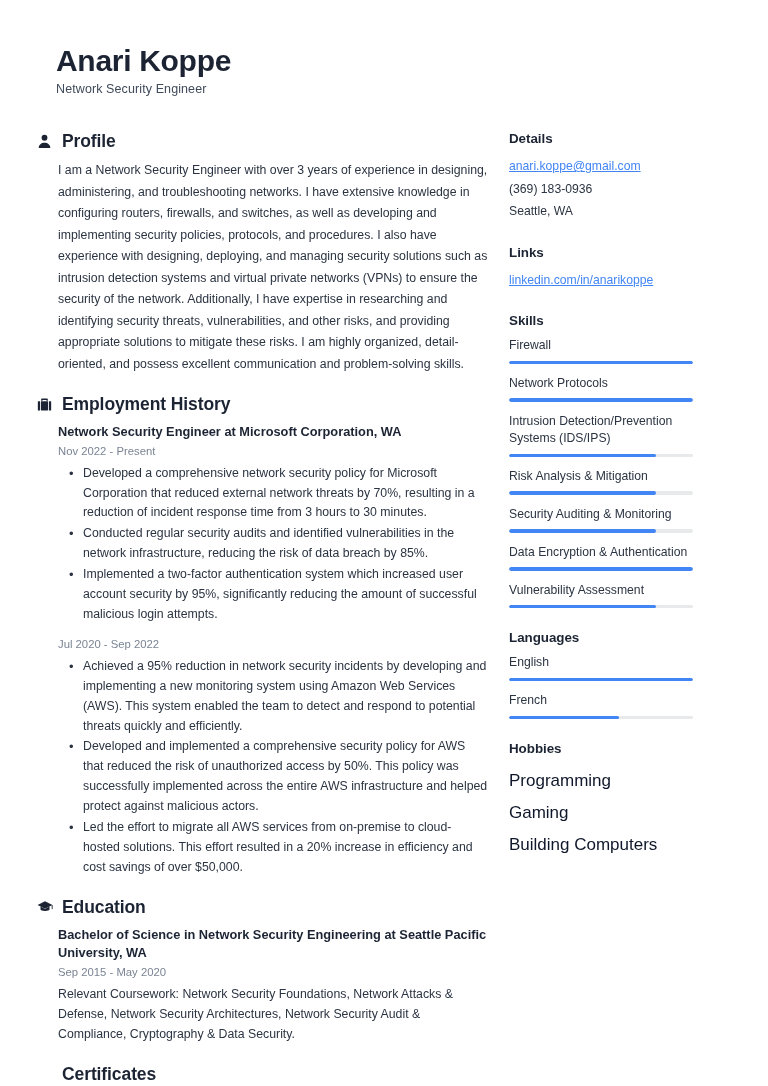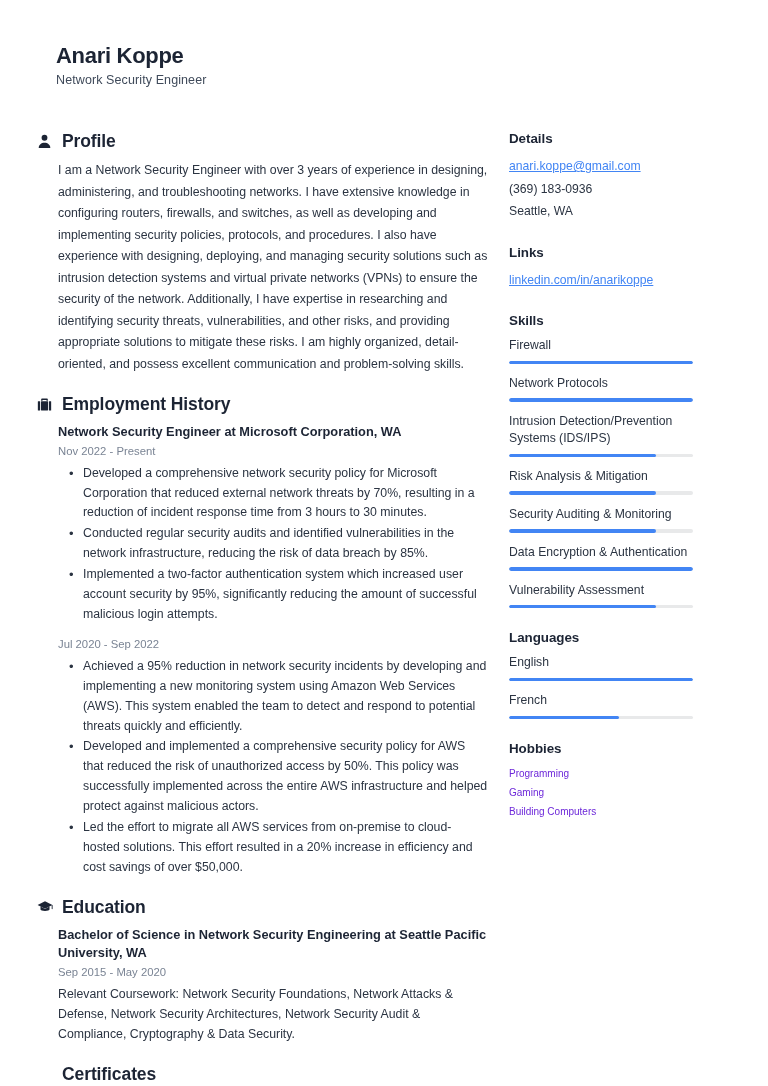--- a/index.html
+++ b/index.html
@@ -14,21 +14,21 @@
     position: relative;
     width: 768px;
     height: 1086px;
     background: #ffffff;
     overflow: hidden;
   }
 
   
   .header { position: absolute; left: 56px; top: 44px; }
   .full-name {
-    font-size: 22px;
+    font-size: 30px;
     font-weight: bold;
     letter-spacing: -0.3px;
     color: #1c2434;
     line-height: 1.1;
   }
   .job-title {
     font-size: 12.5px;
     color: #3f4a5a;
     margin-top: 5px;
     letter-spacing: 0.1px;
@@ -161,23 +161,23 @@
     overflow: hidden;
   }
   .bar-fill {
     position: absolute;
     left: 0; top: 0; bottom: 0;
     background: #4285f4;
     border-radius: 2px;
   }
 
   .hobby-line {
-    font-size: 10px;
+    font-size: 17px;
     line-height: 1.88;
-    color: #6d28d9;
+    color: #0f172a;
   }
 </style>
 </head>
 <body>
 
 <div class="page">
 
   <div class="header">
     <div class="full-name">Anari Koppe</div>
     <div class="job-title">Network Security Engineer</div>

